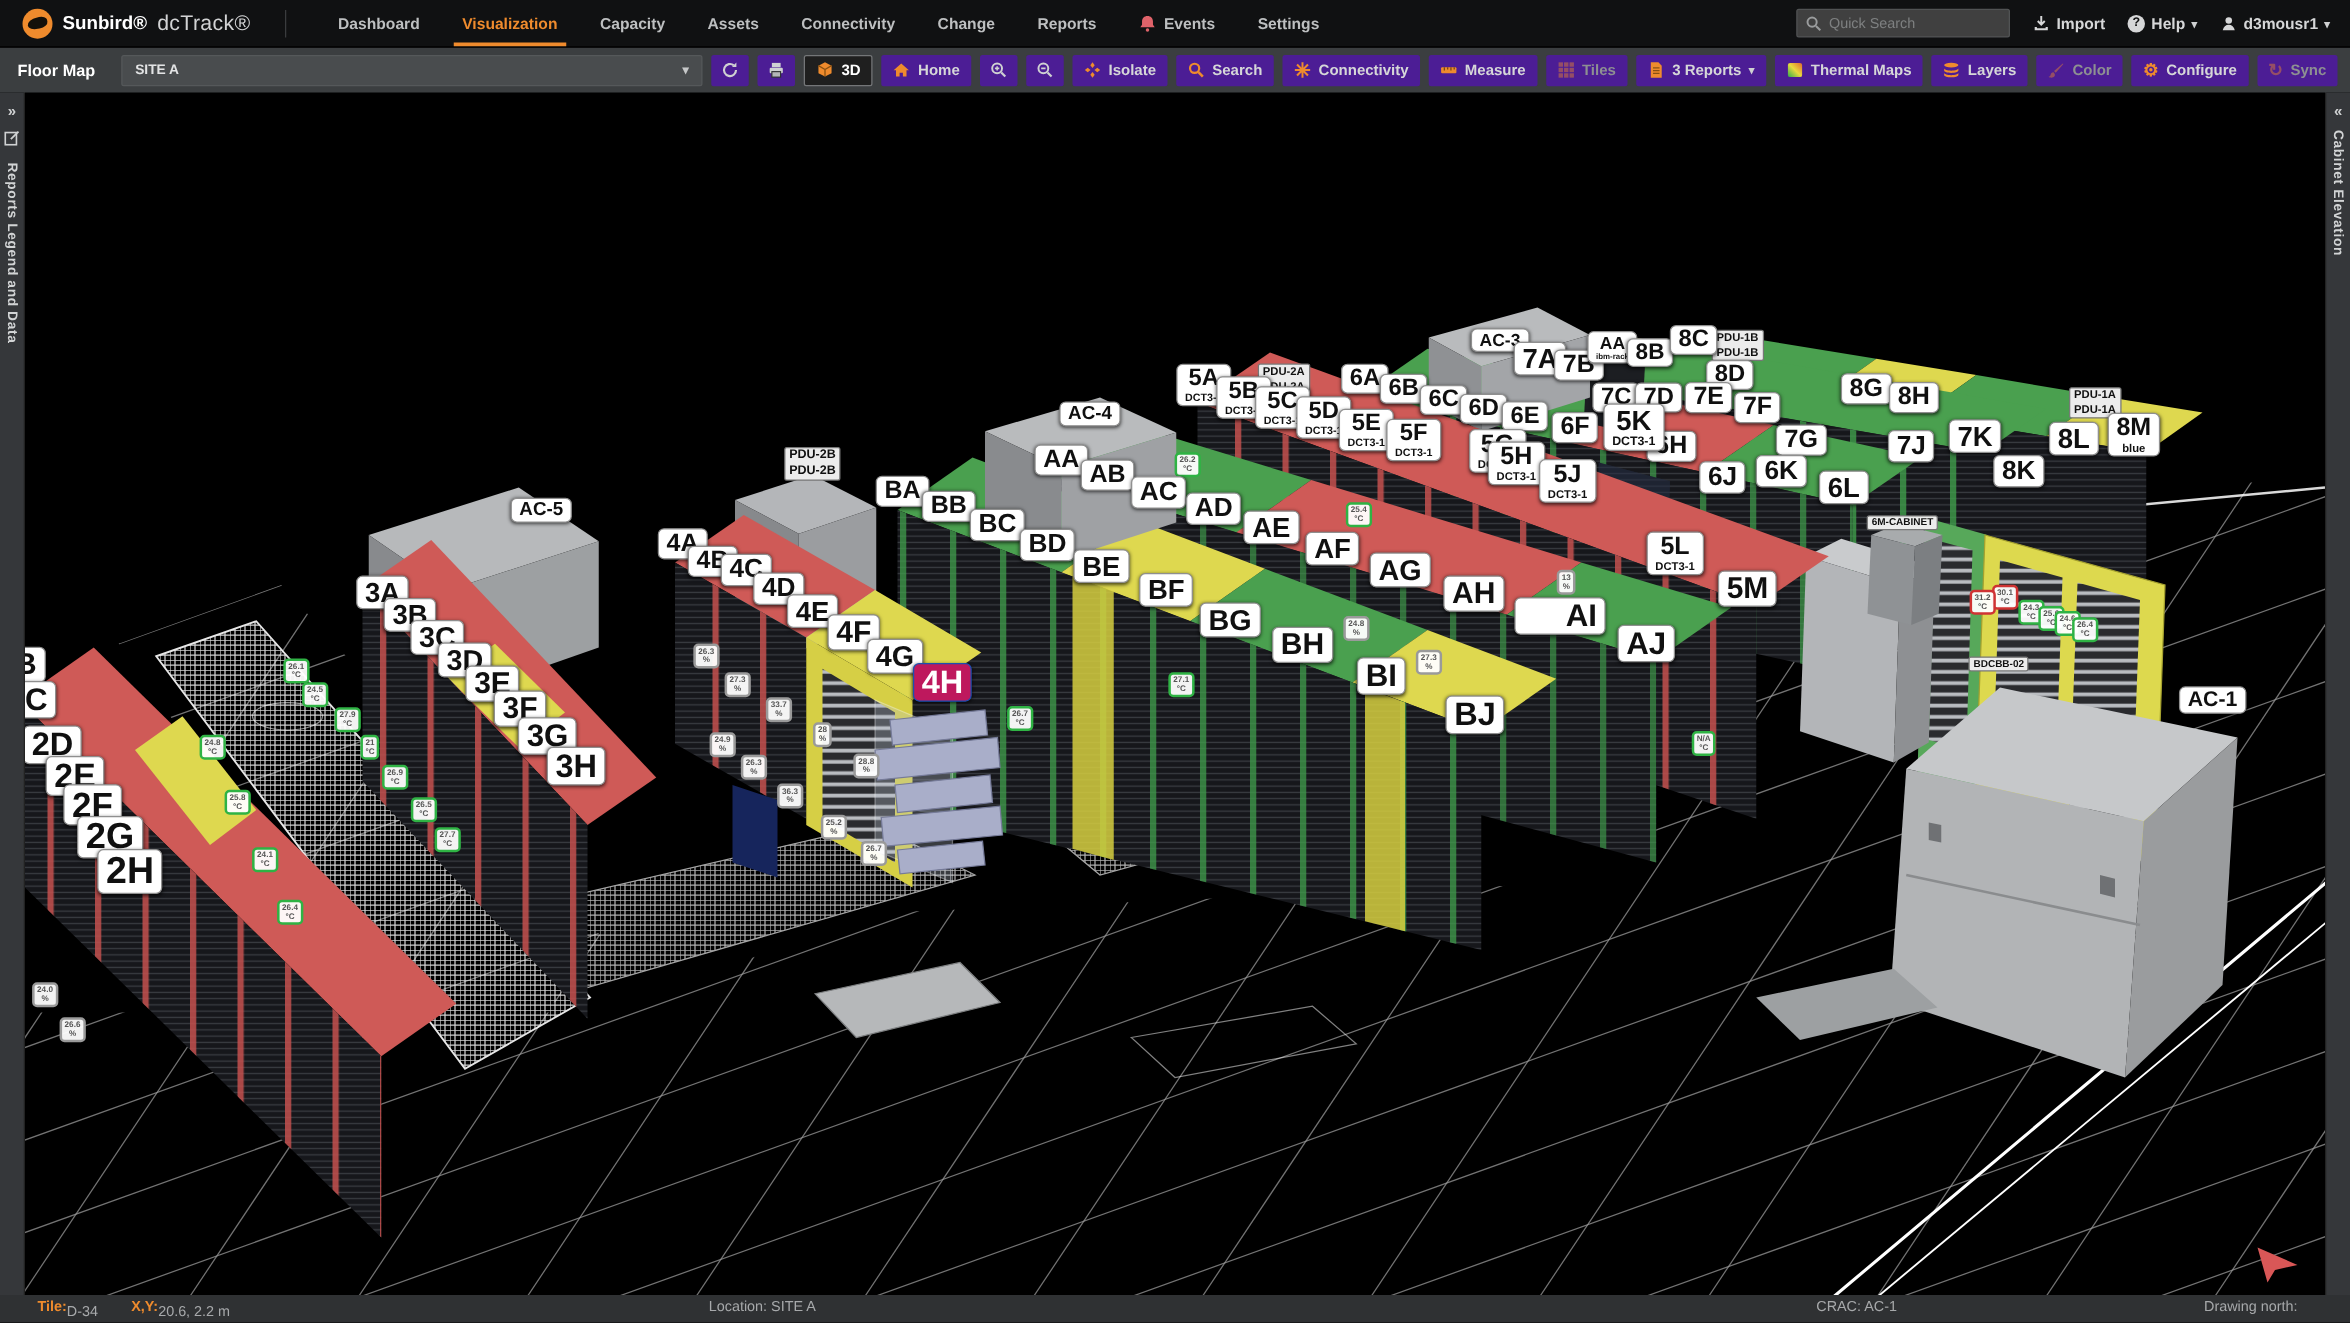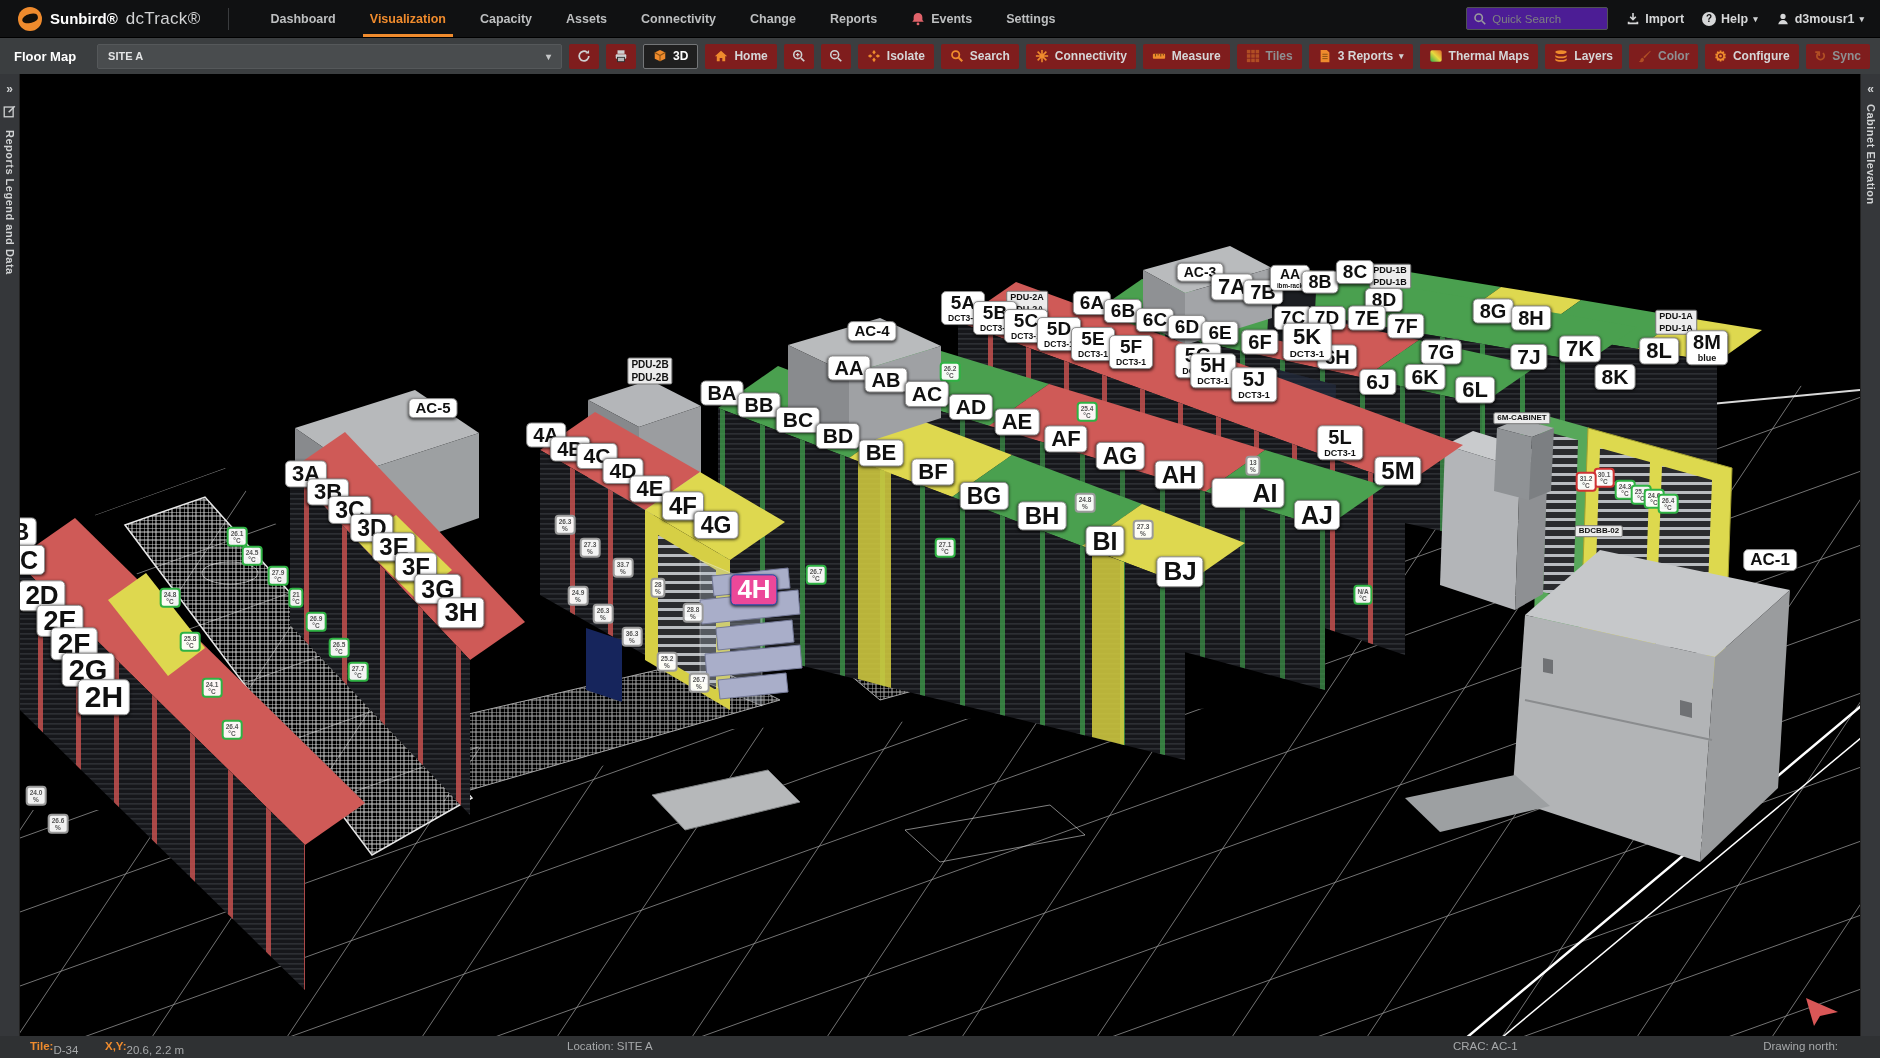--- a/index.html
+++ b/index.html
@@ -15,37 +15,37 @@
   .brand-name { color:#fff; font-size:15px; font-weight:bold; }
   .brand-prod { color:#d2d3d4; font-size:17px; font-weight:400; letter-spacing:.3px; }
   .nav-sep { width:1px; height:22px; background:#3a3c3e; margin:0 26px 0 10px; }
   .nav-items { display:flex; align-items:center; height:100%; gap:4px; }
   .nav-item { position:relative; height:100%; display:flex; align-items:center; padding:0 15px;
     color:#bdbfc0; font-size:12.5px; font-weight:bold; cursor:pointer; }
   .nav-item.active { color:#ef8b2d; }
   .nav-item.active:after { content:""; position:absolute; left:8px; right:8px; bottom:0; height:3px; background:#ef8b2d; }
   .nav-item .bell { margin-right:6px; display:inline-flex; }
   .topnav-right { margin-left:auto; display:flex; align-items:center; gap:18px; padding-right:16px; }
-  .qsearch { width:142px; height:23px; background:#4c1d95; border:1px solid #515354; border-radius:2px;
+  .qsearch { width:171px; height:23px; background:#404040; border:1px solid #515354; border-radius:2px;
     display:flex; align-items:center; padding:0 6px; gap:5px; }
   .qsearch input { flex:1; background:transparent; border:none; outline:none; color:#a9abac; font-size:11.5px; width:100px;
     font-family:"Liberation Sans", sans-serif;}
   .qsearch input::placeholder { color:#7e8081; }
   .topnav-link { display:flex; align-items:center; gap:5px; color:#d6d7d8; font-size:12.5px; font-weight:bold; cursor:pointer; }
   .help-q { width:14px; height:14px; border-radius:50%; background:#d6d7d8; color:#101112; font-size:10px; font-weight:bold;
     display:flex; align-items:center; justify-content:center; }
   .caret { font-size:9px; color:#cfd1d2; }
   
   .toolbar { position:absolute; left:0; top:38px; width:1880px; height:36px; background:#3b3e40;
     display:flex; align-items:center; gap:7px; padding:0 10px; z-index:29; }
   .tb-title { color:#fff; font-size:13px; font-weight:bold; margin:0 14px 0 4px; white-space:nowrap; }
   .tb-select { width:498px; height:25px; background:#494c4e; border:1px solid #55585a; border-radius:2px;
     color:#e3e4e5; font-size:11px; font-weight:bold; display:flex; align-items:center; padding:0 10px; cursor:pointer; }
   .tb-select .sel-caret { margin-left:auto; color:#c6c8c9; font-size:10px; }
-  .tb-btn { height:25px; background:#7f1d1d; border-radius:2px; display:flex; align-items:center; gap:6px;
+  .tb-btn { height:25px; background:#4c1d95; border-radius:2px; display:flex; align-items:center; gap:6px;
     padding:0 9px; color:#d6d7d8; font-size:12px; font-weight:bold; cursor:pointer; white-space:nowrap; }
   .tb-btn.icon-only { padding:0 8px; }
   .tb-btn.active3d { background:#1f1f1f; border:1px solid #747678; color:#fff; }
   .tb-btn.disabled { color:#8e9092; cursor:default; }
   .tb-btn.disabled svg, .tb-btn.disabled .gl { opacity:.45; }
   .gl { color:#ef8b2d; font-size:14px; line-height:1; }
   svg.ic { width:14px; height:14px; }
   
   .rail { position:absolute; top:74px; bottom:22px; width:20px; background:#35373a; z-index:28;
     display:flex; flex-direction:column; align-items:center; padding-top:8px; gap:8px; }
@@ -60,21 +60,21 @@
   .statusbar span { position:absolute; top:4px; white-space:nowrap; }
   .st-or { color:#ef8b2d; font-weight:bold; }
   
   .scene { position:absolute; left:20px; top:74px; width:1840px; height:962px; background:#000; overflow:hidden; z-index:10; }
   .scene svg.world { position:absolute; left:0; top:0; }
   .layer-labels { position:absolute; left:0; top:0; width:100%; height:100%; }
   .lbl { position:absolute; transform:translate(-50%,-50%); background:#fff; color:#101010; font-weight:bold;
     border:1px solid #8f8f8f; border-radius:5px; padding:1px 6px; line-height:1.05; text-align:center;
     box-shadow:0 1px 3px rgba(0,0,0,.65); white-space:nowrap; cursor:pointer; }
   .lbl .sub { font-size:.45em; font-weight:bold; margin-top:1px; }
-  .lbl.blue { background:#ec4899; border-color:#1b4fb0; color:#fff;margin-top:44px; }
+  .lbl.blue { background:#be185d; border-color:#1b4fb0; color:#fff; }
   .lbl.tag { border-radius:2px; padding:0 3px; background:#ececec; line-height:1.2; box-shadow:none; border-color:#777; }
   .lbl.tag .sub { font-size:1em; }
   .badge { position:absolute; transform:translate(-50%,-50%); background:rgba(255,255,255,.95); border:2px solid #2fb344;
     border-radius:4px; font-size:6.5px; line-height:1.1; padding:1px 2px; color:#555; text-align:center; font-weight:bold; }
   .badge.hum { border-color:#9a9a9a; }
   .badge.red { border-color:#cf3333; }
 </style>
 </head>
 <body>
 

